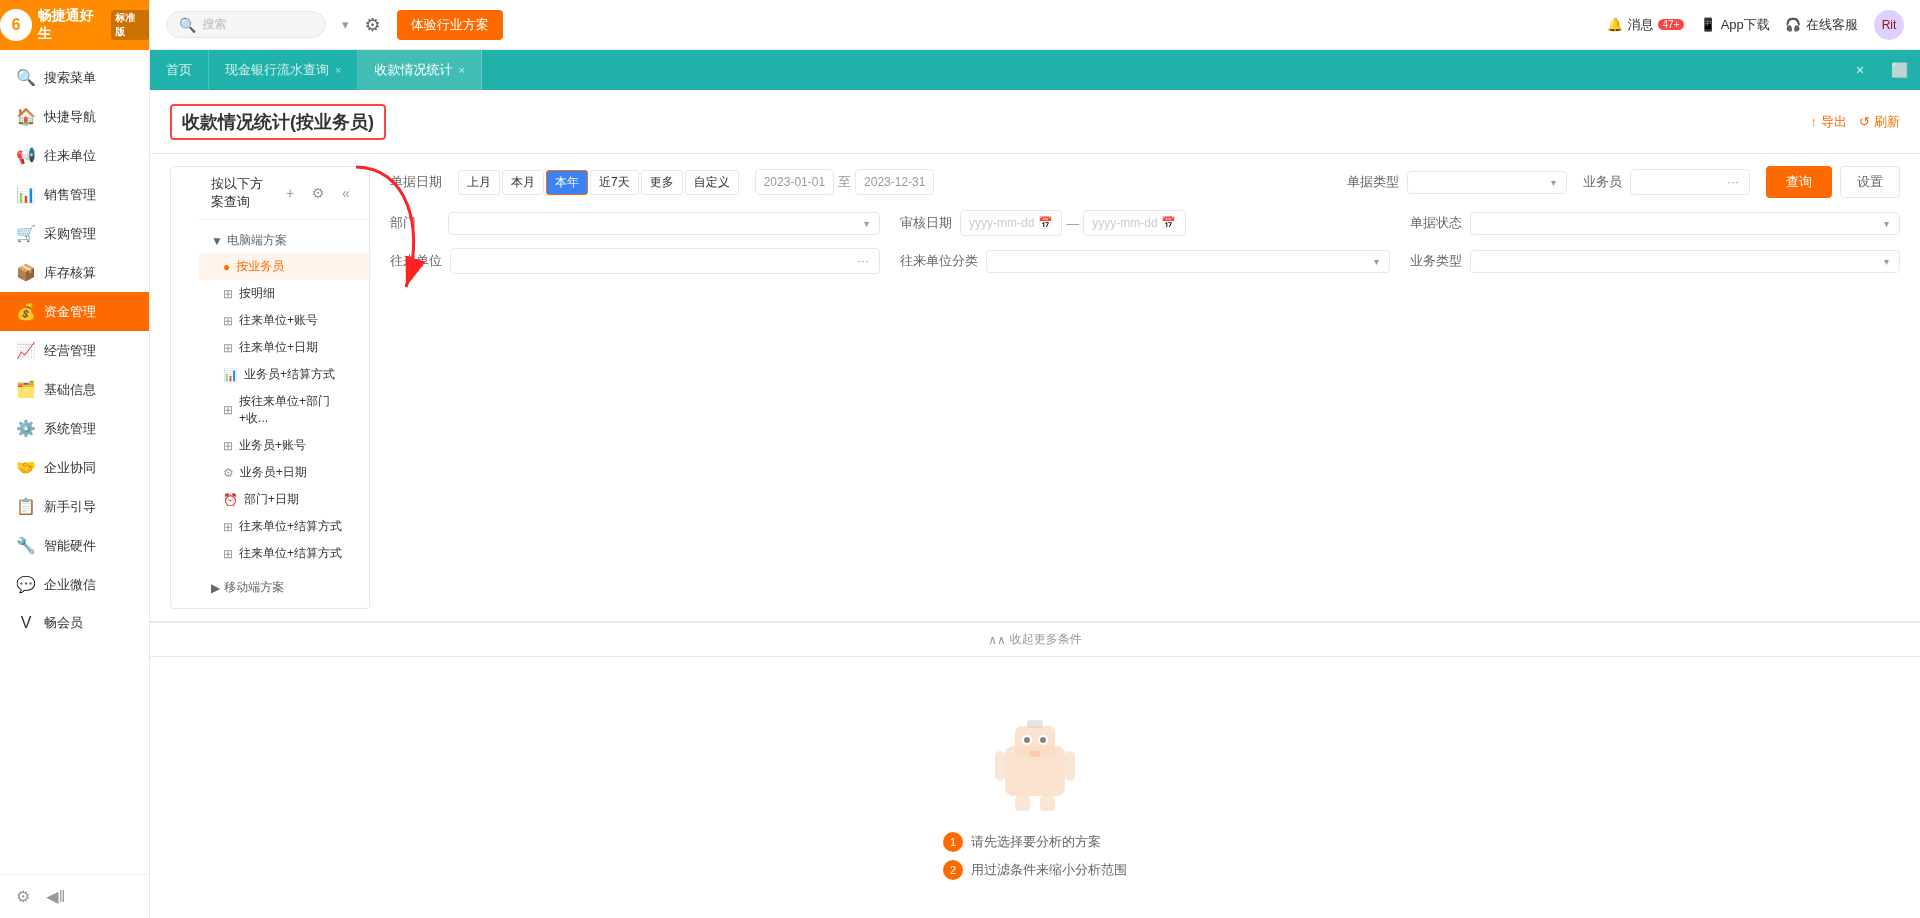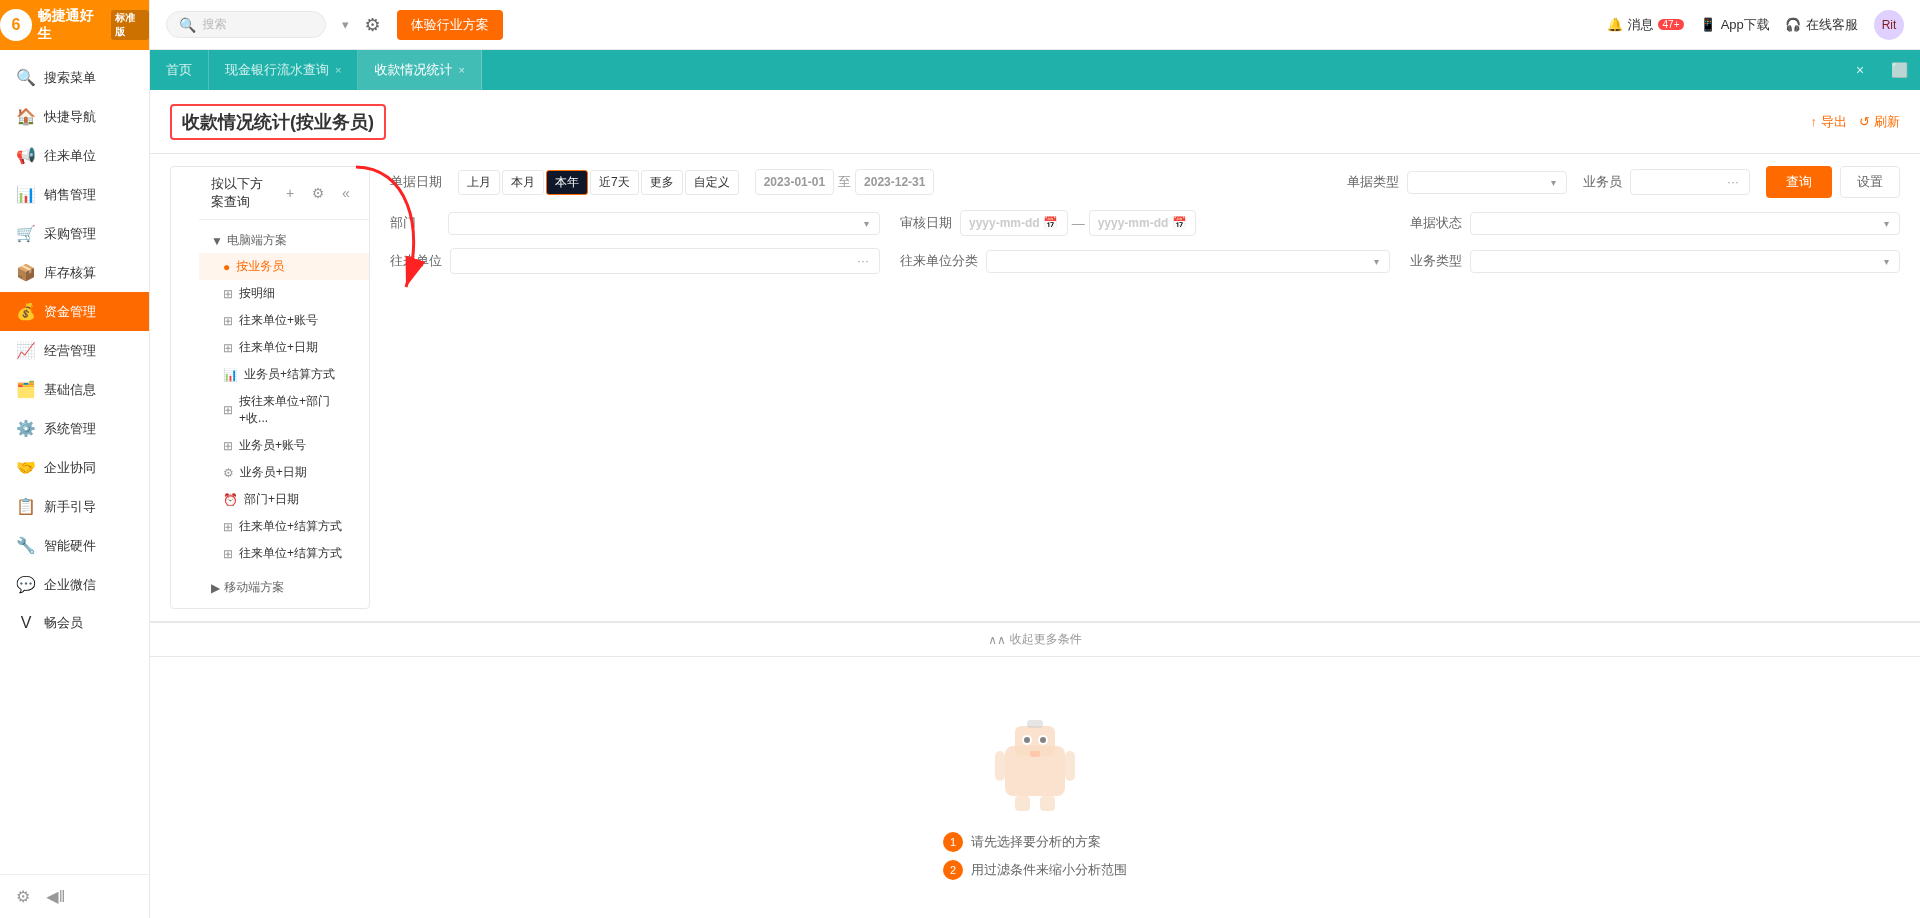--- a/index.html
+++ b/index.html
@@ -317,42 +317,42 @@
       align-items: center;
       gap: 4px;
       flex: 1;
     }
     .filter-date-input {
       border: 1px solid #e8e8e8;
       border-radius: 4px;
       padding: 5px 8px;
       font-size: 12px;
       color: #999;
-      display: flex; align-items: center; gap: 4px; font-weight: bold;
+      display: flex; align-items: center; gap: 4px;
     }
     .date-separator { color: #999; }
 
     
     .date-quick-btns {
       display: flex;
       align-items: center;
       gap: 2px;
       flex-wrap: wrap;
     }
     .date-quick-btn {
       padding: 3px 8px;
       font-size: 12px;
       border: 1px solid #e8e8e8;
       border-radius: 3px;
       cursor: pointer;
       background: #fff;
       color: #333;
     }
     .date-quick-btn.active {
-      background: #0f172a;
+      background: #3b82f6;
       color: #fff;
       border-color: #ff6a00;
     }
 
     
     .filter-row-1 {
       display: flex;
       align-items: center;
       gap: 16px;
     }

